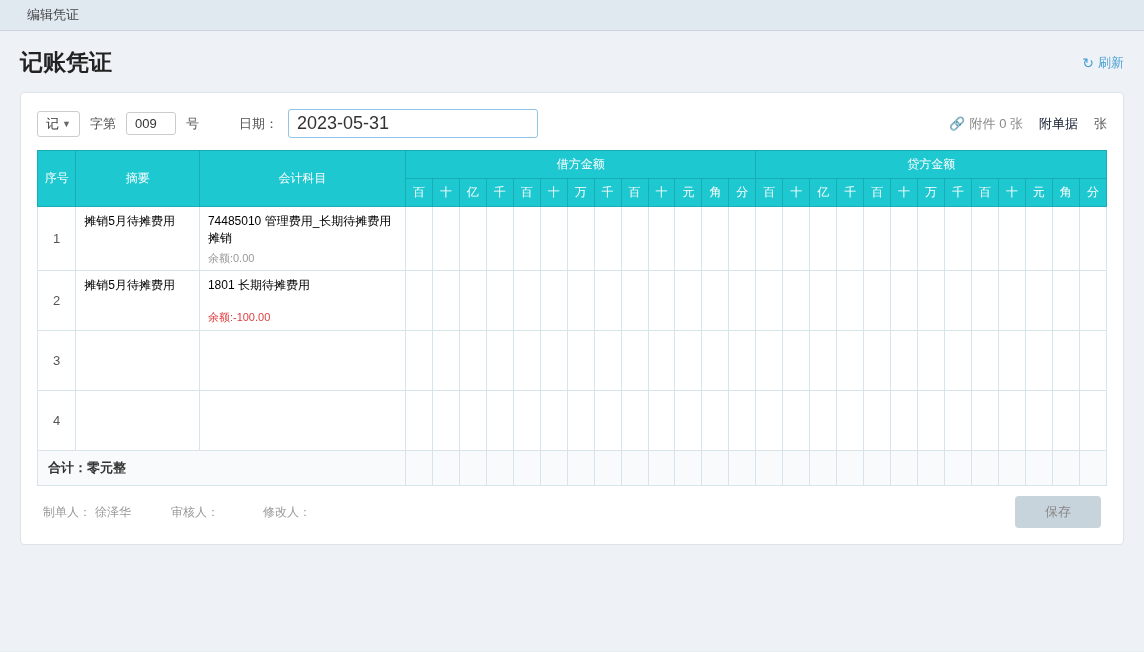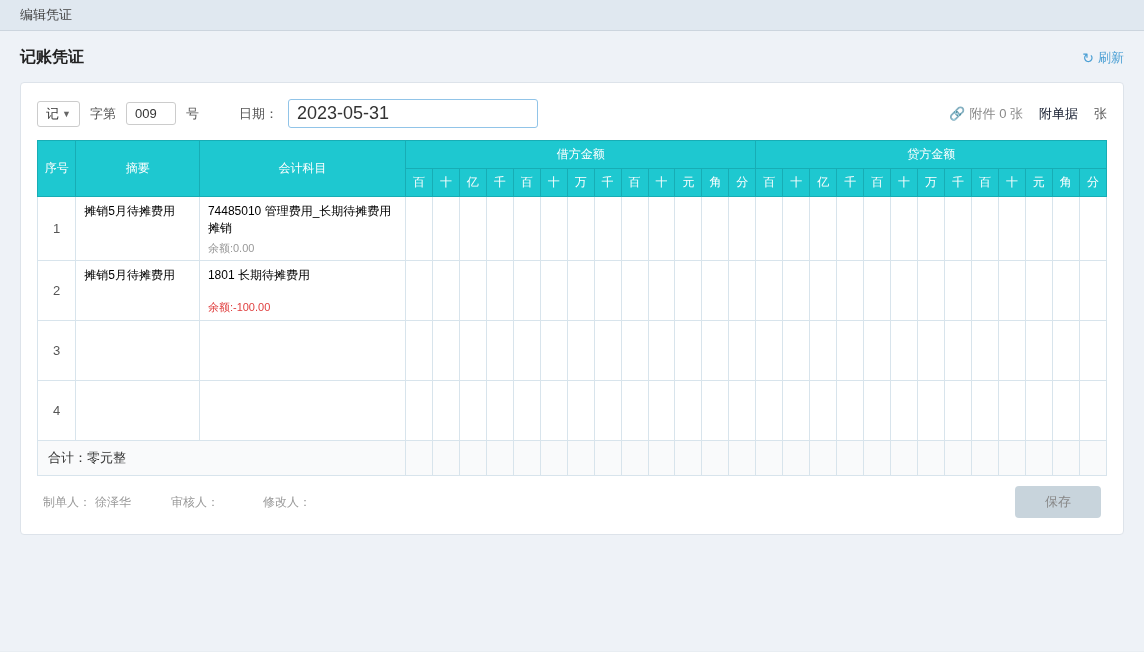--- a/index.html
+++ b/index.html
@@ -6,39 +6,39 @@
     body {
       font-family: "Microsoft YaHei", "PingFang SC", Arial, sans-serif;
       font-size: 13px;
       background: #e8edf2;
       width: 1144px;
       height: 652px;
       overflow: hidden;
     }
     .title-bar {
       background: #e0e8f0;
-      padding: 6px 20px;
+      padding: 6px 27px;
       font-size: 13px;
       color: #444;
       border-bottom: 1px solid #ccd5de;
     }
     .page-container {
       background: #eef2f7;
       padding: 16px 20px;
       height: calc(652px - 32px);
       overflow: auto;
     }
     .page-header {
       display: flex;
       justify-content: space-between;
       align-items: center;
       margin-bottom: 14px;
     }
     .page-title {
-      font-size: 16px;
+      font-size: 23px;
       font-weight: bold;
       color: #222;
     }
     .refresh-btn {
       color: #4a9fd4;
       cursor: pointer;
       font-size: 13px;
       display: flex;
       align-items: center;
       gap: 4px;
@@ -179,20 +179,21 @@
       height: 60px;
     }
     .total-row td {
       background: #f9fafb;
       padding: 8px 10px;
       border: 1px solid #d8e4ec;
     }
     .total-label {
       font-size: 13px;
       color: #333;
+      font-weight: bold;
     }
     .footer-row {
       display: flex;
       align-items: center;
       gap: 40px;
       padding: 10px 6px 0 6px;
       color: #999;
       font-size: 12px;
     }
     .footer-field {

